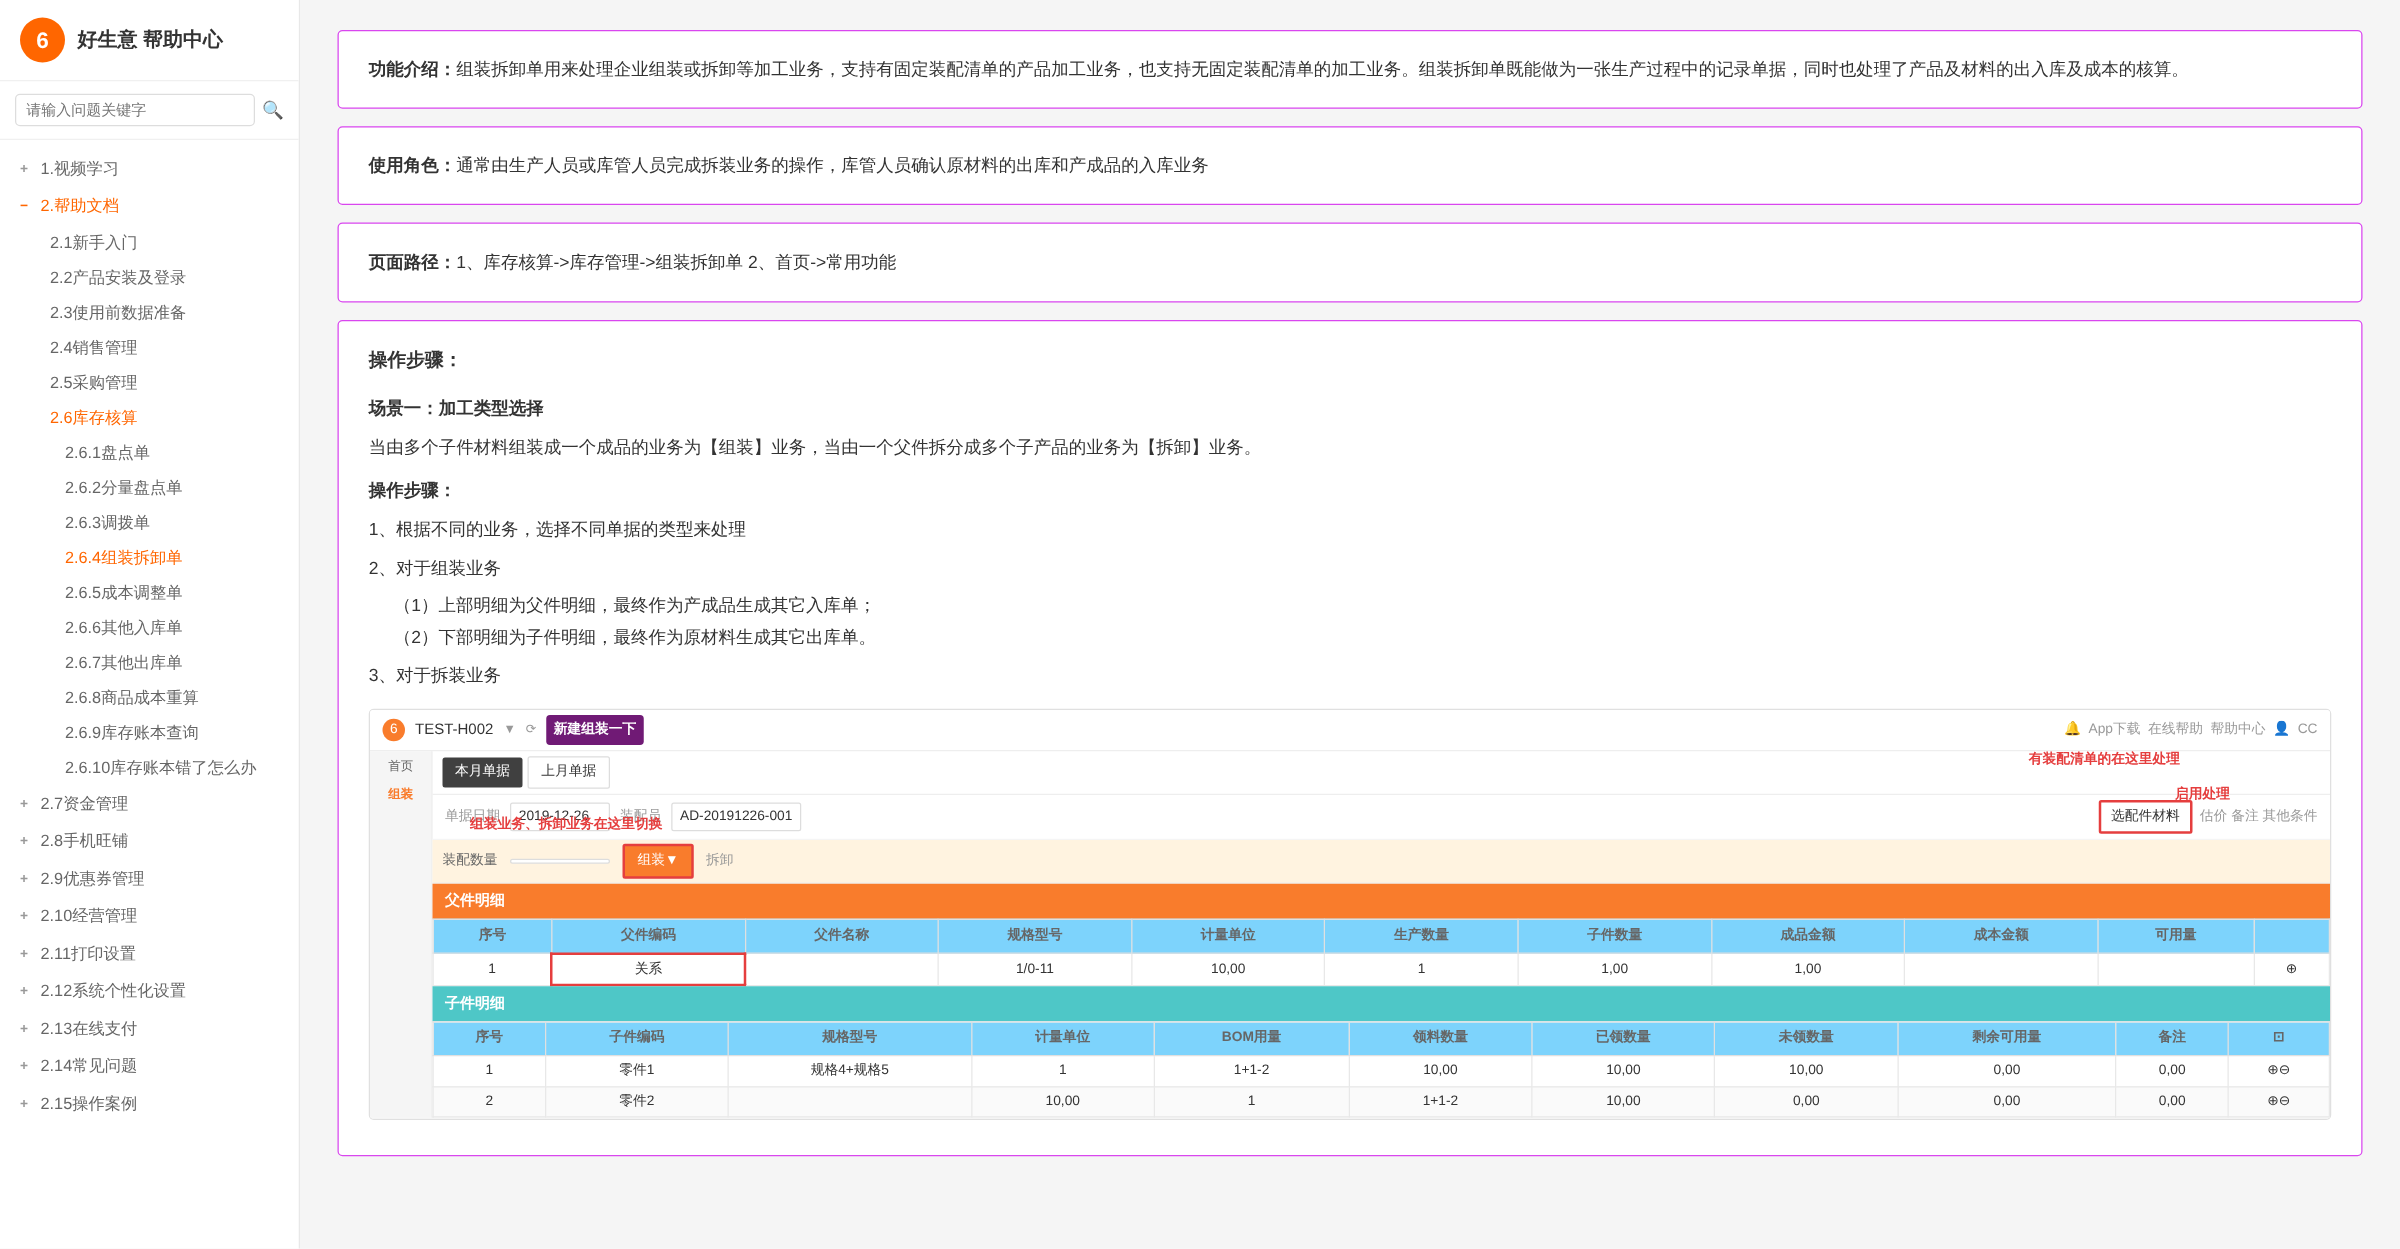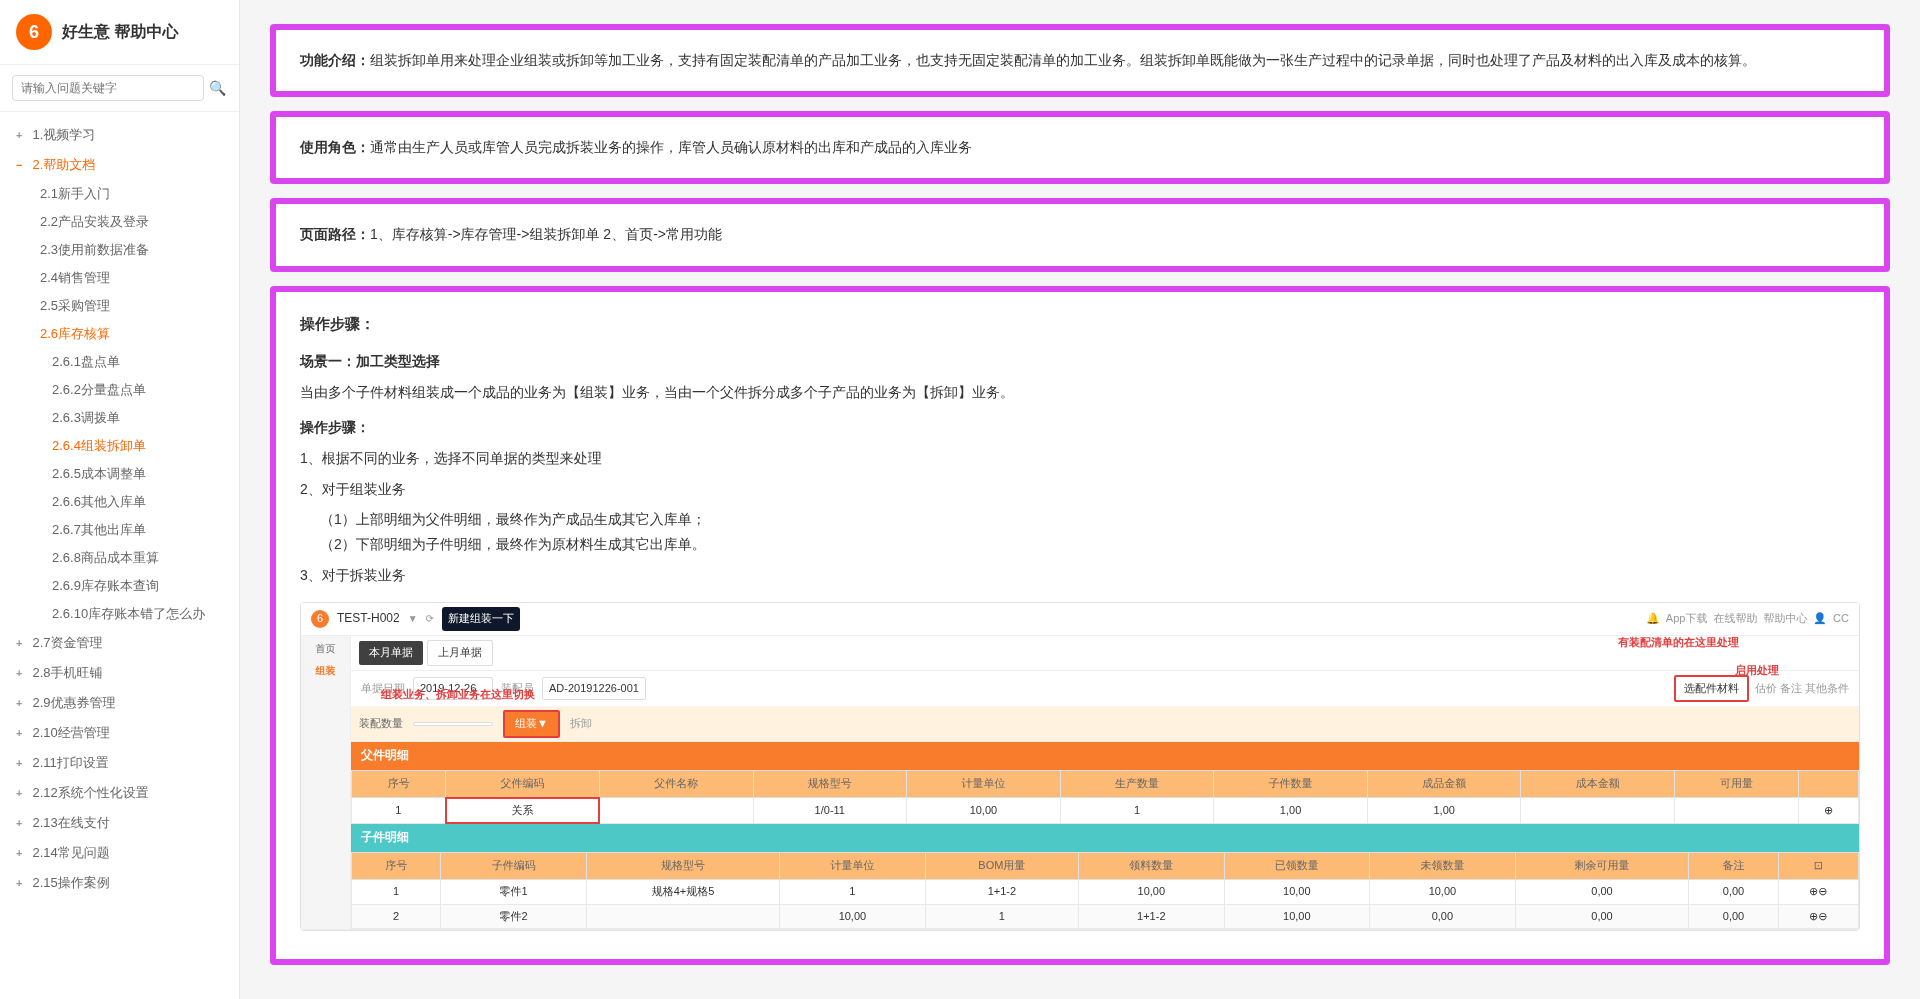--- a/index.html
+++ b/index.html
@@ -94,21 +94,21 @@
     }
 
     .main-content {
       flex: 1; overflow-y: auto;
       padding: 24px 30px;
       background: #f5f5f5;
     }
 
     .content-card {
       background: #fff;
-      border: 6px solid #d946ef;
+      border: 1px solid #d946ef;
       border-radius: 4px;
       padding: 18px 24px;
       margin-bottom: 14px;
       line-height: 1.8;
       font-size: 14px;
       color: #333;
     }
 
     .content-card .label-bold { font-weight: bold; }
 
@@ -131,22 +131,22 @@
       position: relative;
     }
 
     .screenshot-inner {
       width: 100%;
       background: #fff;
       font-size: 11px;
     }
 
     .screenshot-orange-badge {
-      background: #0f172a; color: #fff; border-radius: 3px;
-      padding: 2px 6px; font-size: 11px;
+      background: #701a75; color: #fff; border-radius: 3px;
+      padding: 2px 6px; font-size: 11px; font-weight: bold;
     }
 
     .ss-top-row {
       display: flex; align-items: center; justify-content: space-between;
       padding: 4px 10px;
       background: #fff;
       border-bottom: 1px solid #eee;
       font-size: 11px;
     }
 
@@ -169,24 +169,24 @@
       font-size: 12px;
       font-weight: bold;
     }
 
     .ss-table {
       width: 100%;
       border-collapse: collapse;
       font-size: 11px;
     }
     .ss-table th {
-      background: #fdba74;
+      background: #7dd3fc;
       border: 1px solid #e0e0e0;
       padding: 3px 6px;
-      font-weight: normal; color: #666;
+      font-weight: bold; color: #666;
       text-align: center;
     }
     .ss-table td {
       border: 1px solid #e8e8e8;
       padding: 2px 6px;
       color: #333;
       text-align: center;
     }
     .ss-table tr:nth-child(even) td { background: #fafafa; }
 

